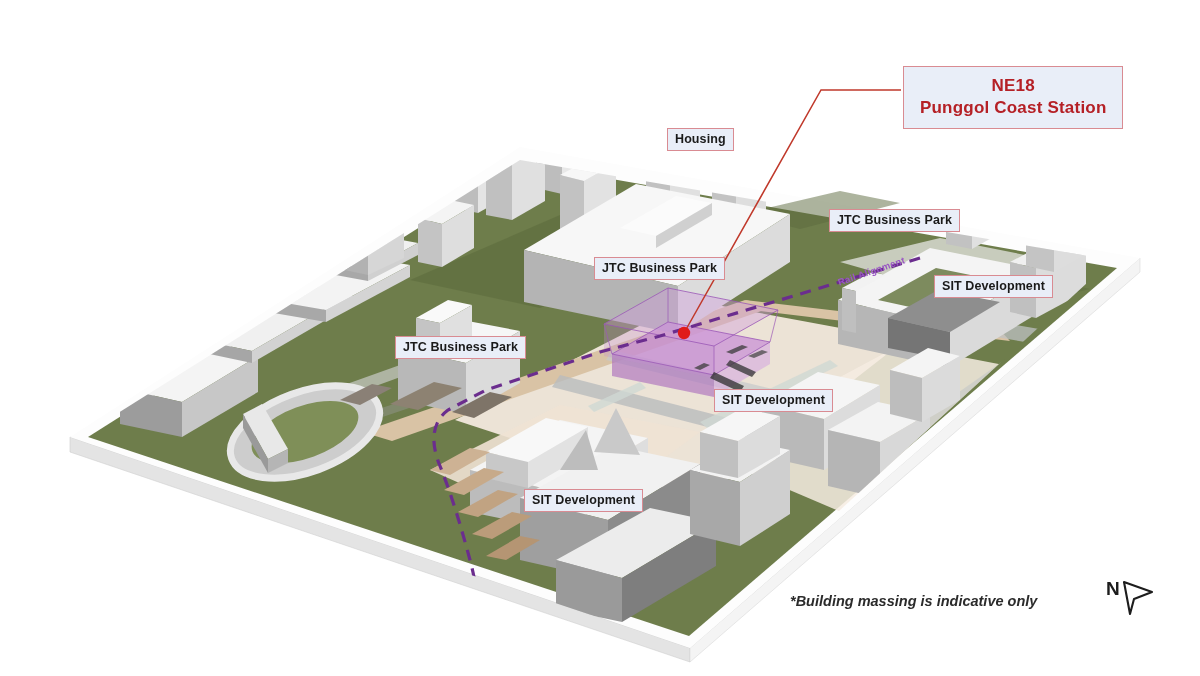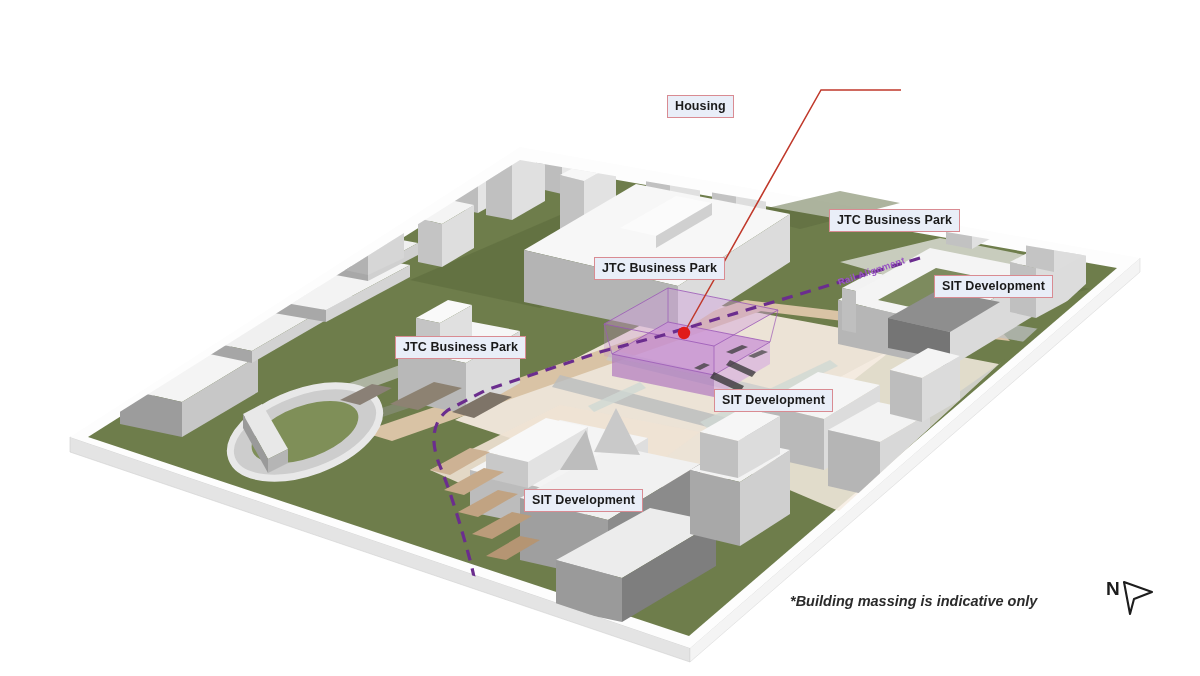--- a/index.html
+++ b/index.html
@@ -341,34 +341,38 @@
     <g>
       <path d="M684,333 L821,90 L901,90" fill="none" stroke="#c0392b" stroke-width="1.5"></path>
       <circle cx="684" cy="333" r="6.2" fill="#e01b1b"></circle>
     </g>
 
     <g>
       <path d="M1124,582 L1152,592 L1134,599 L1130,614 Z" fill="#ffffff" stroke="#1d1d1d" stroke-width="2.1" stroke-linejoin="round"></path>
     </g>
   </svg>
 
-  <div class="label-box" style="left:667px;top:95px;">Housing</div>
+  <div class="label-box" style="left:667px;top:128px;">Housing</div>
 
   <div class="label-box" style="left:829px;top:209px;">JTC Business Park</div>
 
   <div class="label-box" style="left:594px;top:257px;">JTC Business Park</div>
 
   <div class="label-box" style="left:934px;top:275px;">SIT Development</div>
 
   <div class="label-box" style="left:395px;top:336px;">JTC Business Park</div>
 
   <div class="label-box" style="left:714px;top:389px;">SIT Development</div>
 
   <div class="label-box" style="left:524px;top:489px;">SIT Development</div>
 
+  <div class="label-box station" style="left:903px;top:66px;">
+    <span class="l1">NE18</span>
+    <span class="l2">Punggol Coast Station</span>
+  </div>
 
   <div class="rail-text" style="left:838px;top:277px;transform:rotate(-19deg);">Rail Alignment</div>
 
   <div class="footnote" style="left:790px;top:593px;">*Building massing is indicative only</div>
 
   <div class="compass" style="left:1106px;top:578px;">
     <span class="n">N</span>
   </div>
 
 </div>

